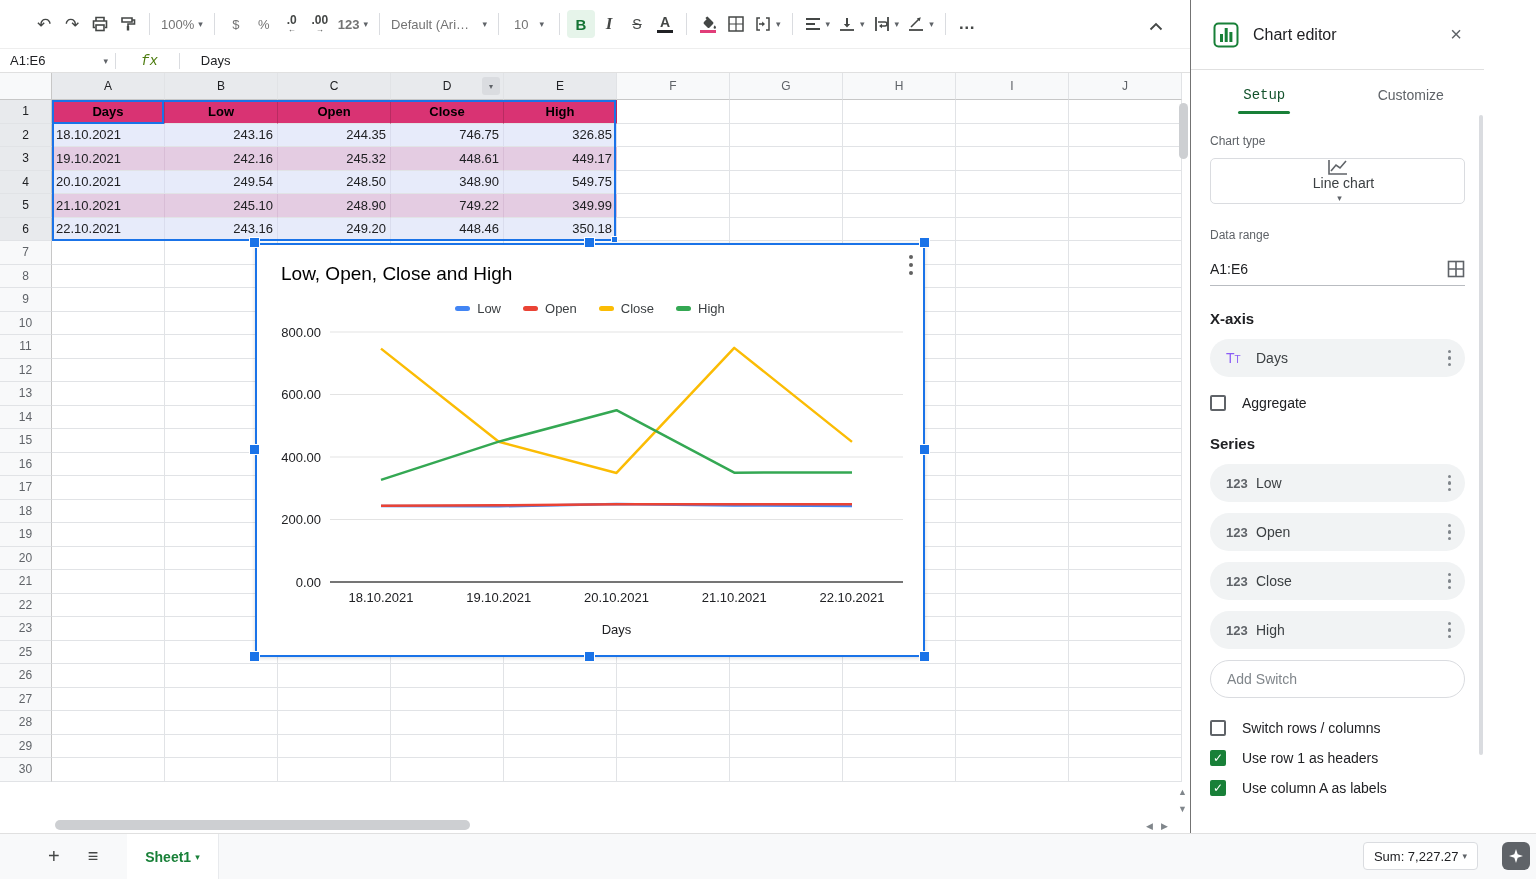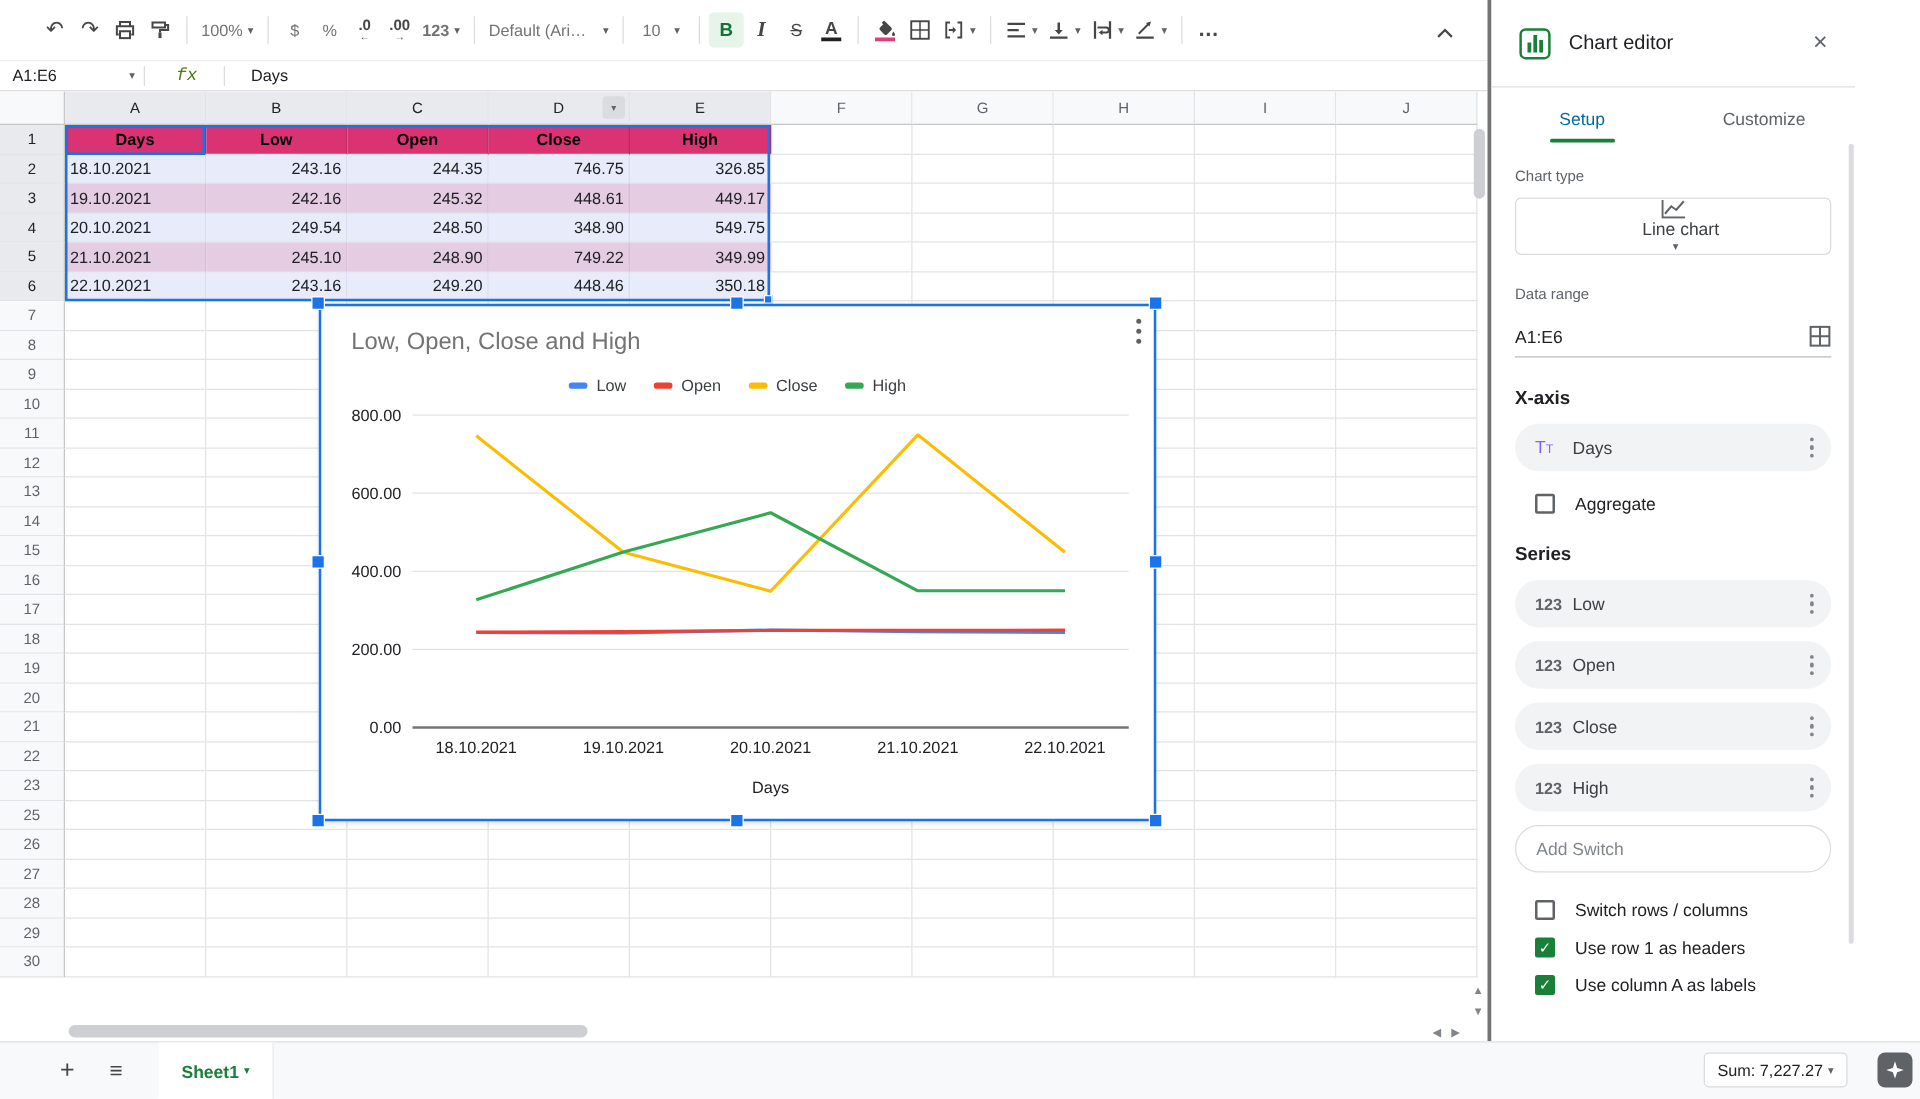--- a/index.html
+++ b/index.html
@@ -60,58 +60,58 @@
   .fill-handle { position:absolute; left:611px; top:163px; width:7px; height:7px; background:#1A73E8; border:1px solid #fff;}
 
   
   .vthumb { position:absolute; left:1179px; top:30px; width:9px; height:56px; border-radius:5px; background:#CDCFD2;}
   .hthumb { position:absolute; left:55px; top:747px; width:415px; height:10px; border-radius:5px; background:#CDCFD2;}
   .scroll-arrow { position:absolute; font-size:9px; color:#80868B; }
 
   
   .chart-card { position:absolute; left:255px; top:170px; width:670px; height:414px; background:#fff;
     border:2px solid #1A73E8; box-shadow:0 1px 4px rgba(0,0,0,0.15); }
-  .chart-title { position:absolute; left:24px; top:18px; font-size:19px; color:#737373; }
+  .chart-title { position:absolute; left:24px; top:18px; font-size:19px; color:#000000; }
   .legend { position:absolute; left:0; top:56px; width:100%; display:flex; justify-content:center; gap:22px; }
   .litem { display:flex; align-items:center; gap:7px; font-size:13px; color:#3C4043;}
   .lswatch { width:15px; height:5px; border-radius:2.5px; }
   .chart-svg { position:absolute; left:0; top:0; }
   .chart-menu { position:absolute; right:10px; top:10px; display:flex; flex-direction:column; gap:4px; cursor:pointer;}
   .chart-menu i { width:4px; height:4px; border-radius:50%; background:#616161; }
   .handle { position:absolute; width:9px; height:9px; background:#1A73E8; box-shadow:0 0 0 1px #fff; }
 
   
   .panel { position:absolute; left:1190px; top:0; width:294px; height:833px; background:#fff;
-    border-left:3px solid #737373; z-index:6; overflow:hidden;}
+    border-left:1px solid #737373; z-index:6; overflow:hidden;}
   .phead { height:70px; border-bottom:1px solid #E0E0E0; display:flex; align-items:center; padding:0 22px 0 22px;}
   .ptitle { font-size:16px; color:#202124; margin-left:14px; flex:1;}
   .pclose { font-size:20px; color:#5F6368; cursor:pointer;}
   .ptabs { height:50px; display:flex; }
   .ptab { flex:1; display:flex; align-items:center; justify-content:center; font-size:14px; color:#5F6368;
     position:relative; cursor:pointer; font-weight:500;}
-  .ptab.active { color:#0369a1; }
+  .ptab.active { color:#14532d;font-family:Liberation Mono, monospace; }
   .ptab.active .underline { position:absolute; bottom:6px; left:50%; transform:translateX(-50%);
     width:52px; height:3px; border-radius:2px; background:#188038;}
   .psection { padding:0 19px; }
   .plabel { font-size:12px; color:#5F6368; margin:14px 0 10px; }
   .pheading { font-size:15px; font-weight:700; color:#202124; margin:24px 0 12px; }
   .ptype { height:46px; border:1px solid #DADCE0; border-radius:5px; display:flex; align-items:center;
     padding:0 12px; cursor:pointer;flex-direction:column; }
   .ptype .tlabel { font-size:14px; color:#3C4043; margin-left:12px; flex:1;}
   .prange { height:34px; display:flex; align-items:center; border-bottom:1px solid #B9BCC1; margin-top:4px; cursor:text;}
   .prange .rtext { font-size:14px; color:#202124; flex:1;}
   .pill { height:38px; background:#F1F3F4; border-radius:19px; display:flex; align-items:center;
     padding:0 14px 0 16px; margin-bottom:11px; cursor:pointer;}
   .pill .picon { font-size:13px; color:#5F6368; font-weight:600; width:30px; }
   .pill .ptext { font-size:14px; color:#3C4043; flex:1; }
   .dots3 { display:flex; flex-direction:column; gap:3px; }
   .dots3 i { width:3.5px; height:3.5px; border-radius:50%; background:#80868B;}
   .addseries { height:38px; border:1px solid #DADCE0; border-radius:19px; display:flex; align-items:center;
     padding:0 16px; color:#80868B; font-size:14px; cursor:text; margin-bottom:14px; background:#fff;}
-  .checkrow { display:flex; align-items:center; margin:0 16px 14px; cursor:pointer;}
+  .checkrow { display:flex; align-items:center; margin:0 0 14px; cursor:pointer;}
   .cbox { width:16px; height:16px; border:2px solid #5F6368; border-radius:2px; flex:0 0 16px;}
   .cbox.checked { background:#188038; border-color:#188038; color:#fff; display:flex; align-items:center;
     justify-content:center; font-size:12px; font-weight:700;}
   .clabel { font-size:14px; color:#202124; margin-left:16px; }
   .pscroll { position:absolute; right:1px; top:115px; width:4px; height:640px; background:#DADCE0; border-radius:2px;}
   .tticon { color:#8b5cf6; font-weight:400; width:30px;}
   .tticon .big { font-size:14px; } .tticon .small { font-size:10px; }
 
   
   .bottombar { position:absolute; left:0; top:833px; width:1536px; height:46px; background:#F8F9FA;

